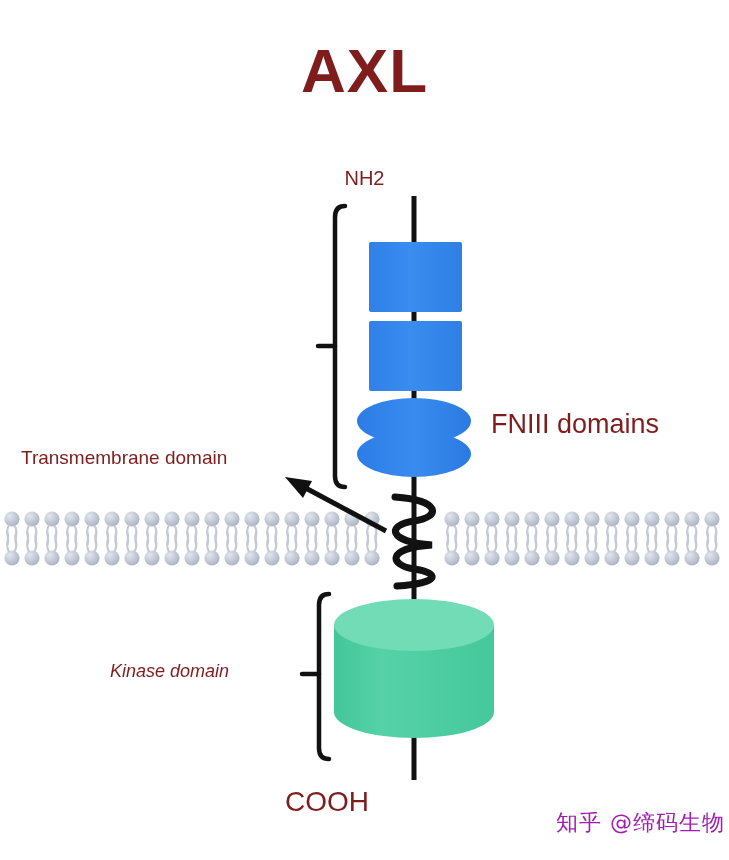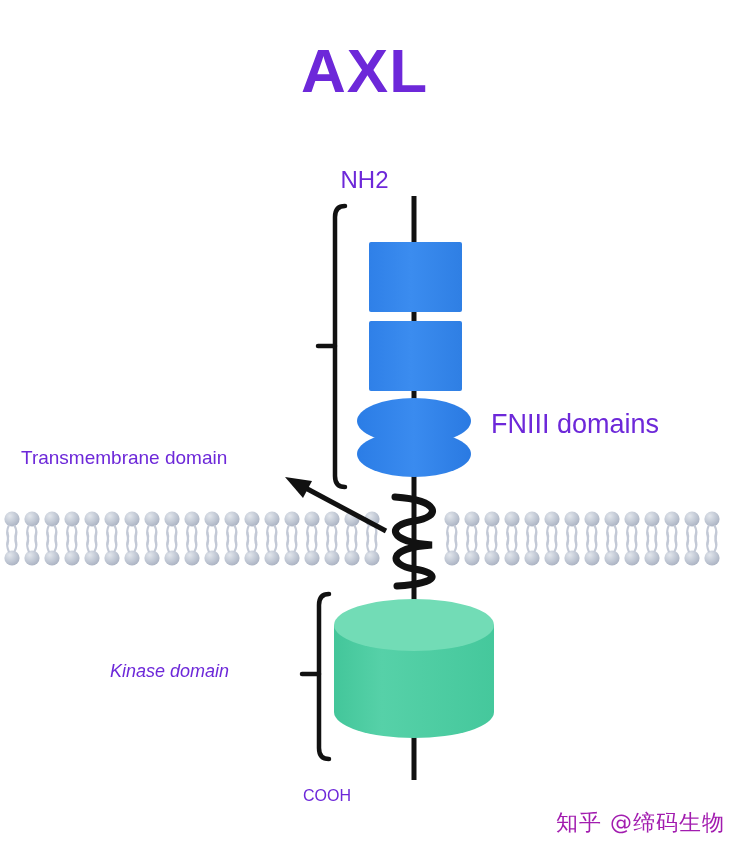--- a/index.html
+++ b/index.html
@@ -23,43 +23,43 @@
   }
   #diagram-svg {
     position: absolute;
     left: 0; top: 0;
     width: 729px;
     height: 860px;
   }
   .txt {
     position: absolute;
     white-space: nowrap;
-    color: #6d28d9;
+    color: #7f1d1d;
     line-height: 1;
   }
   #page-title {
     left: 0; top: 40px;
     width: 729px;
     text-align: center;
     font-size: 62px;
     font-weight: 700;
     letter-spacing: 1px;
   }
   #label-nh2 {
     left: 0; top: 168px;
     width: 729px;
     text-align: center;
-    font-size: 24px;
+    font-size: 20px;
     font-weight: 400;
   }
   #label-cooh {
     left: 0; top: 788px;
     width: 654px;
     text-align: center;
-    font-size: 16px;
+    font-size: 28px;
     font-weight: 400;
   }
   #label-iglike {
     left: 491px; top: 282px;
     font-size: 23px;
   }
   #label-fniii {
     left: 491px; top: 411px;
     font-size: 27px;
   }

